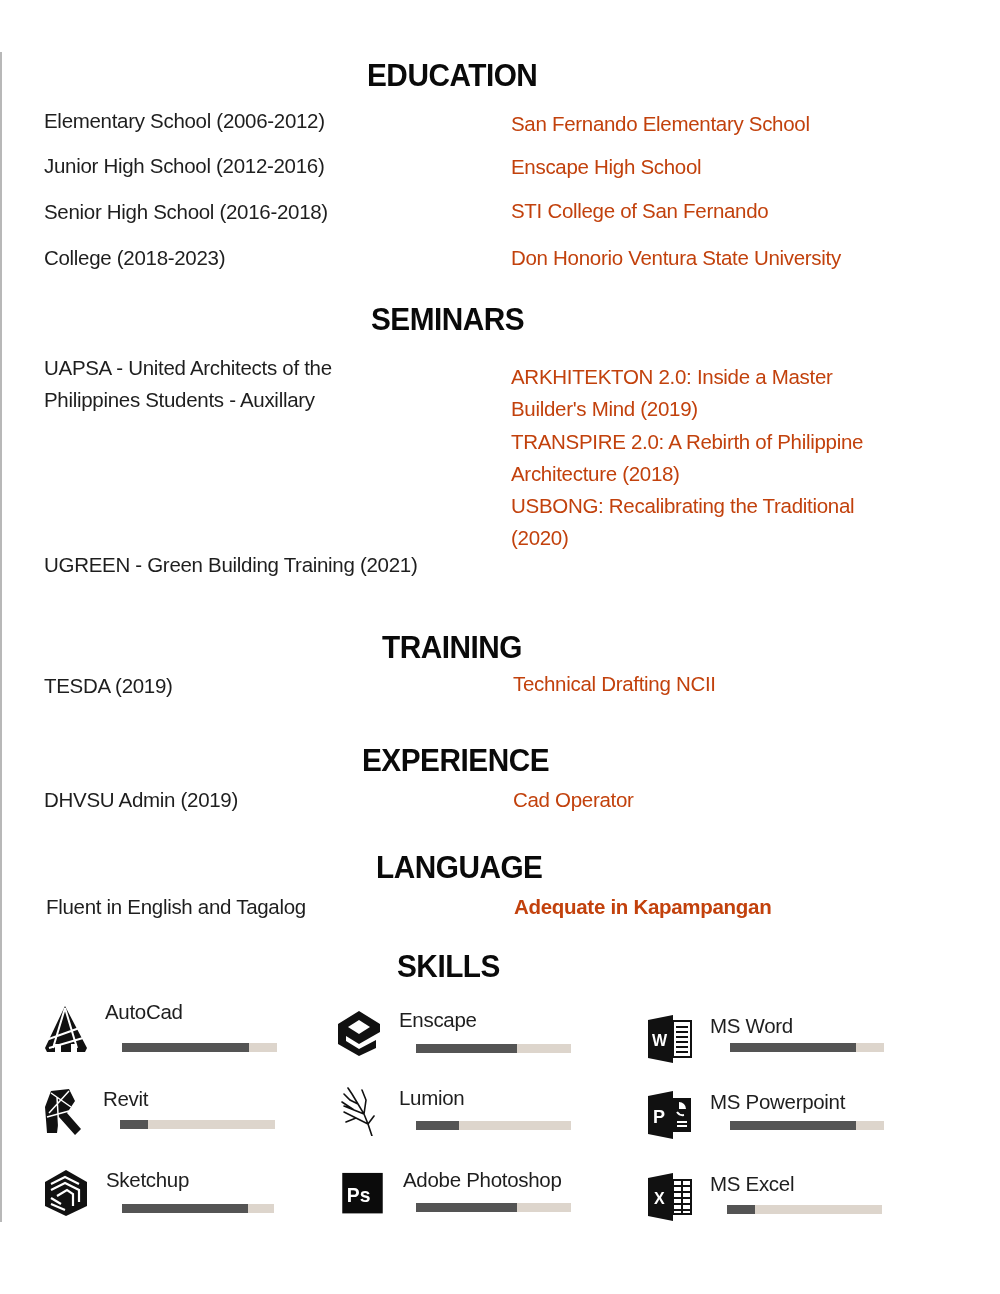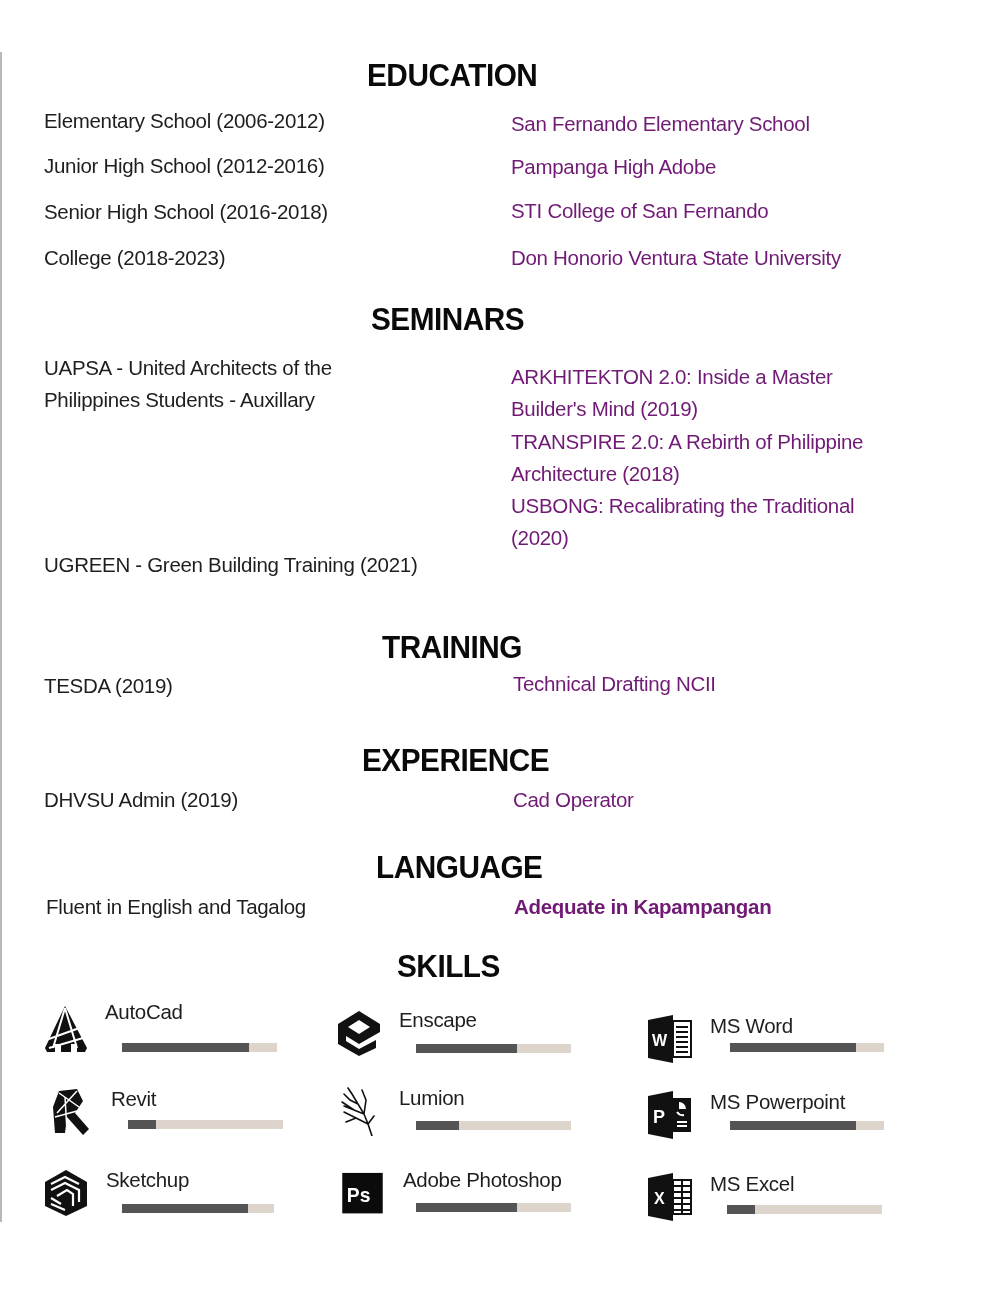--- a/index.html
+++ b/index.html
@@ -2,37 +2,37 @@
 <html><head>
 <meta charset="utf-8">
 <style>
   html, body { margin:0; padding:0; background:#ffffff; }
   body { width:1000px; height:1294px; position:relative; overflow:hidden;
          font-family:"Liberation Sans", sans-serif; color:#1a1a1a; }
   .vline { position:absolute; left:0; top:52px; width:2px; height:1170px; background:#b8b8b8; }
   .heading { position:absolute; font-family:"Liberation Sans", sans-serif; font-weight:bold;
              font-size:31px; color:#0a0a0a; letter-spacing:-0.5px; transform:scaleX(0.96); transform-origin:left top; }
   .lt { position:absolute; font-size:20.5px; color:#1e1e1e; letter-spacing:-0.3px; line-height:32px; white-space:nowrap; }
-  .rt { position:absolute; font-size:20.5px; color:#701a75; letter-spacing:-0.3px; line-height:32px; white-space:nowrap; }
+  .rt { position:absolute; font-size:20.5px; color:#c2410c; letter-spacing:-0.3px; line-height:32px; white-space:nowrap; }
   .skill { position:absolute; width:260px; height:70px; }
   .skill .icon { position:absolute; left:0; top:0; width:46px; height:50px; }
   .skill .name { position:absolute; font-size:20.5px; color:#1e1e1e; letter-spacing:-0.3px; white-space:nowrap; }
   .skill .bar { position:absolute; height:9px; background:#ddd5cc; }
   .skill .fill { position:absolute; left:0; top:0; height:9px; background:#545454; }
 </style>
 </head>
 <body>
 
 <div class="vline"></div>
 
 <div class="heading" style="left:367px; top:58px;">EDUCATION</div>
 <div class="lt" style="left:44px; top:105px;">Elementary School (2006-2012)</div>
 <div class="rt" style="left:511px; top:108px;">San Fernando Elementary School</div>
 <div class="lt" style="left:44px; top:150px;">Junior High School (2012-2016)</div>
-<div class="rt" style="left:511px; top:151px;">Pampanga High Adobe</div>
+<div class="rt" style="left:511px; top:151px;">Enscape High School</div>
 <div class="lt" style="left:44px; top:196px;">Senior High School (2016-2018)</div>
 <div class="rt" style="left:511px; top:195px;">STI College of San Fernando</div>
 <div class="lt" style="left:44px; top:242px;">College (2018-2023)</div>
 <div class="rt" style="left:511px; top:242px;">Don Honorio Ventura State University</div>
 
 <div class="heading" style="left:371px; top:302px;">SEMINARS</div>
 <div class="lt" style="left:44px; top:352px;">UAPSA - United Architects of the</div>
 <div class="lt" style="left:44px; top:384px;">Philippines Students - Auxillary</div>
 <div class="lt" style="left:44px; top:549px;">UGREEN - Green Building Training (2021)</div>
 <div class="rt" style="left:511px; top:361px;">ARKHITEKTON 2.0: Inside a Master</div>
@@ -84,21 +84,21 @@
     <rect x="26" y="7" width="18" height="36" fill="#fff" stroke="#111" stroke-width="2"></rect>
     <path d="M29 13 H41 M29 18 H41 M29 23 H41 M29 28 H41 M29 33 H41 M29 38 H41" stroke="#111" stroke-width="2"></path>
     <text x="5" y="32" font-family="Liberation Sans, sans-serif" font-weight="bold" font-size="16" fill="#fff">W</text>
   </svg>
   <div class="name" style="left:63px; top:0px;">MS Word</div>
   <div class="bar" style="left:83px; top:29px; width:154px;">
     <div class="fill" style="width:82%;"></div>
   </div>
 </div>
 
-<div class="skill" style="left:49px; top:1087px;text-align:right;">
+<div class="skill" style="left:41px; top:1087px;text-align:right;">
   <svg class="icon" viewBox="0 0 46 50">
     <path d="M10 4 L28 2 L34 14 L26 26 L40 42 L34 48 L18 30 L16 46 L6 46 L4 20 Z" fill="#111"></path>
     <path d="M10 6 L30 20 M28 4 L8 26 M6 30 L28 24 M16 10 L18 44" stroke="#fff" stroke-width="1.5" fill="none"></path>
   </svg>
   <div class="name" style="left:62px; top:0px;">Revit</div>
   <div class="bar" style="left:79px; top:33px; width:155px;">
     <div class="fill" style="width:18%;"></div>
   </div>
 </div>
 

